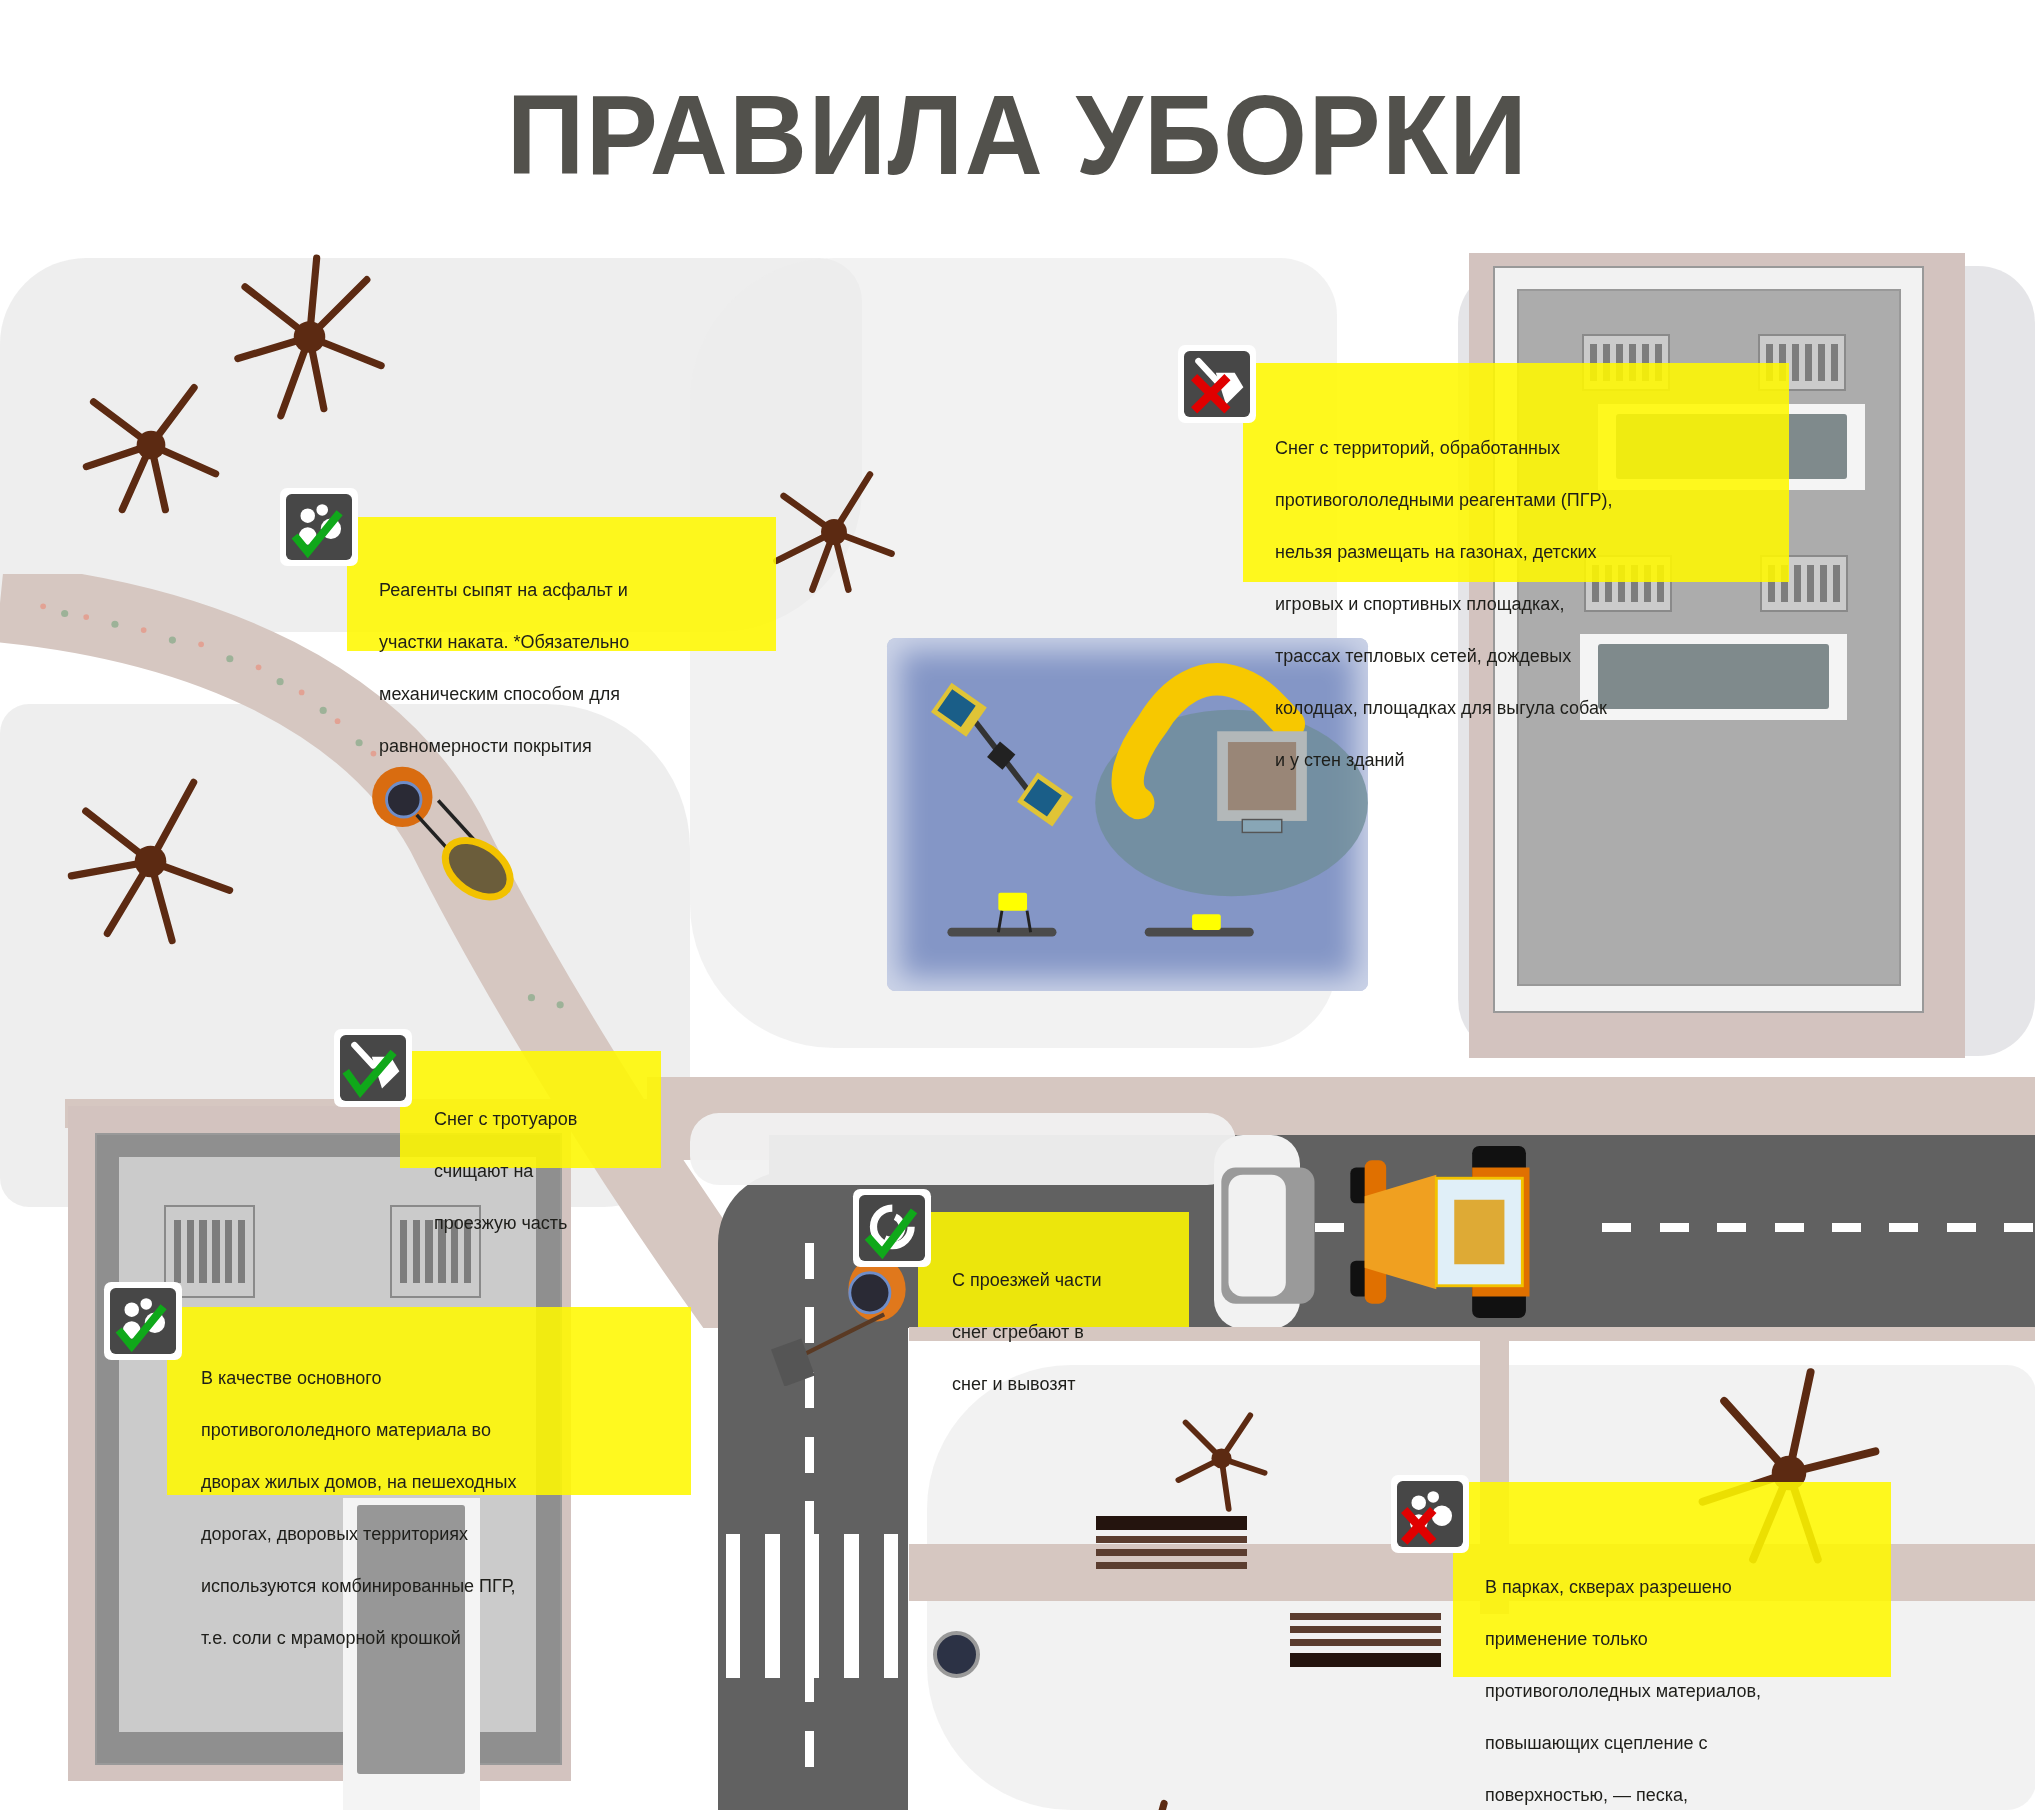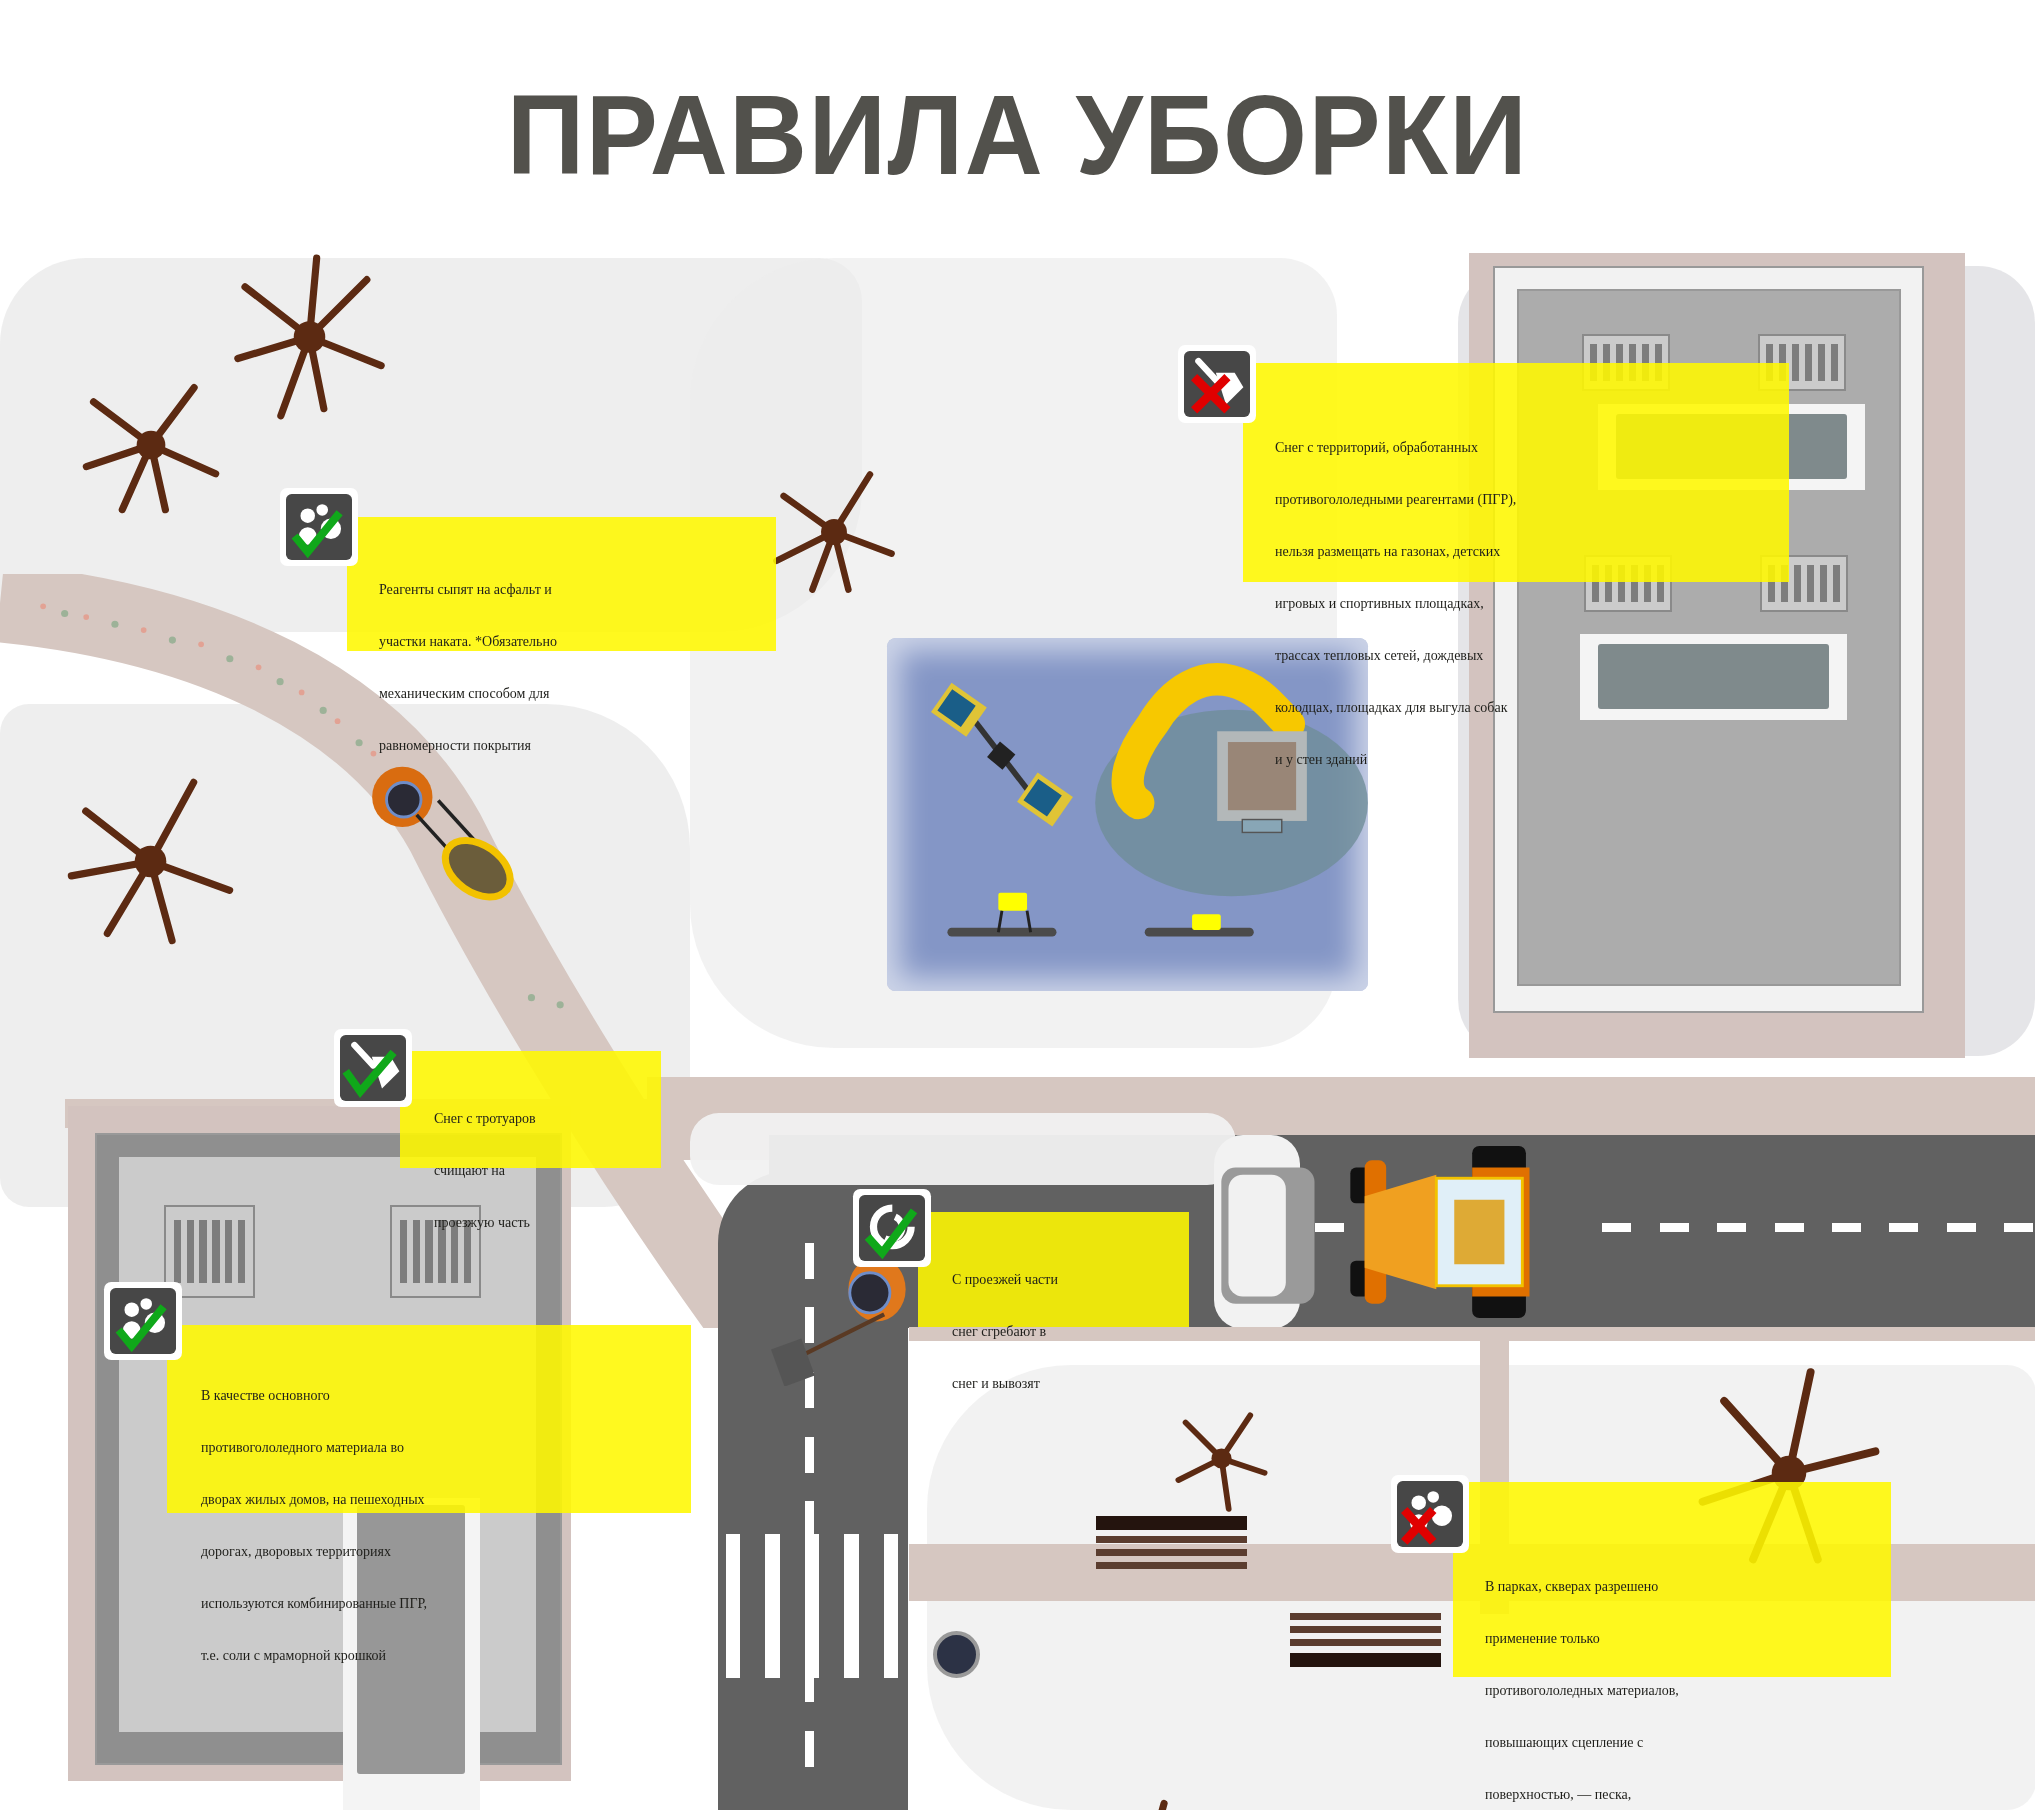--- a/index.html
+++ b/index.html
@@ -11,21 +11,21 @@
   .path { position: absolute; background: #d6c7c1; }
   .road { position: absolute; background: #616161; }
   .dash-h { position: absolute; height: 8.6px; background: #ffffff; }
   .dash-v { position: absolute; width: 8.6px; background: #ffffff; }
   .building { position: absolute; background: #d3c3bf; }
   .bld-inner { position: absolute; border: 2.2px solid #999; box-sizing: border-box; }
   .vent { position: absolute; background: #cbcbcb; border: 2.2px solid #8a8a8a; box-sizing: border-box; display: flex; justify-content: center; align-items: center; gap: 5.7px; }
   .vent i { display: block; width: 7.2px; height: 70%; background: #7d7d7d; }
   .window { position: absolute; background: #f4f4f4; }
   .window > div { position: absolute; background: #7f8a8c; border-radius: 2.9px; }
-  .note { position: absolute; background: rgba(255, 248, 0, .88); color: #1e1e1a; font-family: Liberation Serif, serif; font-size: 14px; line-height: 26px; box-sizing: border-box; white-space: pre-line; }
+  .note { position: absolute; background: rgba(255, 248, 0, .88); color: #1e1e1a; font-family: Liberation Sans, sans-serif; font-size: 18px; line-height: 26px; box-sizing: border-box; white-space: pre-line; }
   .note span { display: block; }
   .badge { position: absolute; width: 78px; height: 78px; background: #ffffff; border-radius: 7.2px; box-sizing: border-box; padding: 5.7px; }
   .badge .inner { width: 100%; height: 100%; background: #474747; border-radius: 5.7px; position: relative; overflow: hidden; }
   .badge svg { position: absolute; left: 0; top: 0; width: 100%; height: 100%; }
   .tree { position: absolute; }
   .playground { position: absolute; left: 887px; top: 394px; width: 481px; height: 353px; background: #8496c6; border-radius: 8.6px; box-shadow: inset 0 0 29px 13px rgba(255,255,255,.6); }
   .bench { position: absolute; }
   .bench i { display: block; position: absolute; left: 0; right: 0; background: #5b3d2f; }
 </style>
 </head>
@@ -345,21 +345,21 @@
   <div class="badge" style="left:853px;top:945px;">
     <div class="inner">
       <svg viewBox="0 0 92 92">
         <path d="M46,18 A26,26 0 1,0 72,44" stroke="#fff" stroke-width="10" fill="none"></path>
         <path d="M50,30 A14,14 0 1,1 36,60" stroke="#fff" stroke-width="9" fill="none"></path>
         <polyline points="12,58 32,80 76,22" stroke="#10a81a" stroke-width="11" fill="none"></polyline>
       </svg>
     </div>
   </div>
 
-  <div class="note" style="left:167px;top:1063px;width:524px;height:188px;padding:32px 0 0 34px;margin-top:18px;">
+  <div class="note" style="left:167px;top:1063px;width:524px;height:188px;padding:32px 0 0 34px;">
     <span>В качестве основного</span>
     <span>противогололедного материала во</span>
     <span>дворах жилых домов, на пешеходных</span>
     <span>дорогах, дворовых территориях</span>
     <span>используются комбинированные ПГР,</span>
     <span>т.е. соли с мраморной крошкой</span>
   </div>
   <div class="badge" style="left:104px;top:1038px;">
     <div class="inner">
       <svg viewBox="0 0 92 92">

